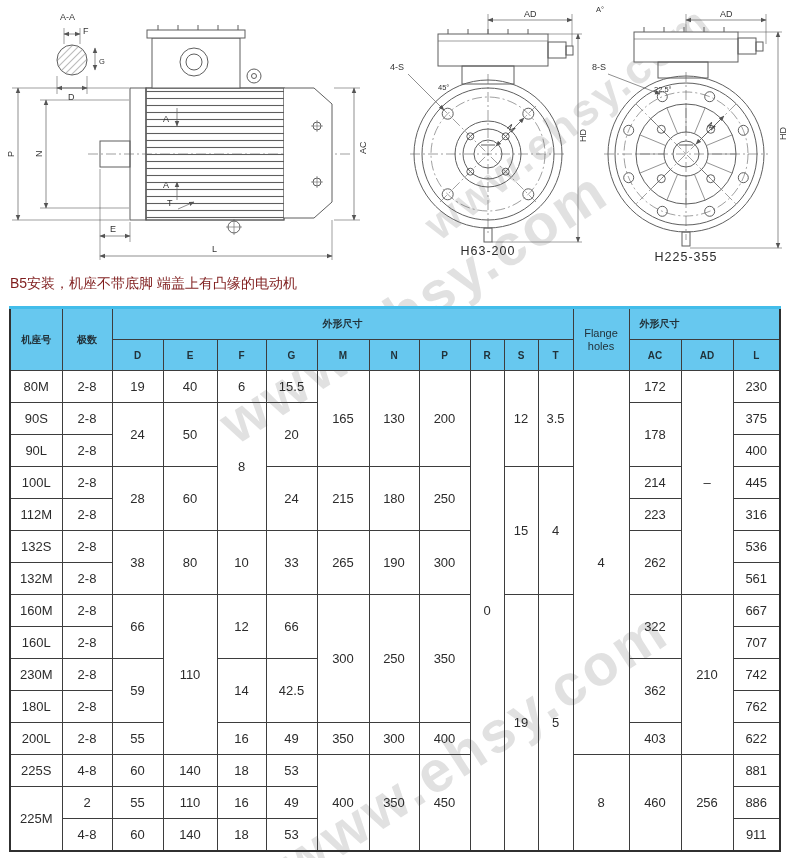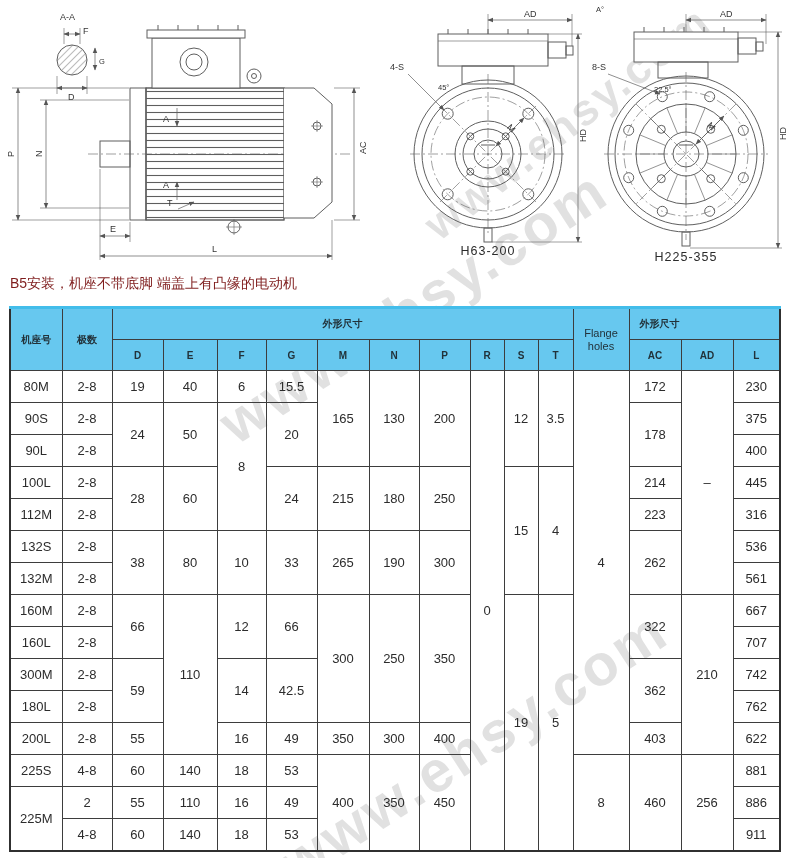--- a/index.html
+++ b/index.html
@@ -384,21 +384,21 @@
           <td rowspan="2">322</td>
           <td rowspan="5">210</td>
           <td>667</td>
         </tr>
         <tr>
           <td>160L</td>
           <td>2-8</td>
           <td>707</td>
         </tr>
         <tr>
-          <td>300M</td>
+          <td>230M</td>
           <td>2-8</td>
           <td rowspan="2">59</td>
           <td rowspan="2">14</td>
           <td rowspan="2">42.5</td>
           <td rowspan="2">362</td>
           <td>742</td>
         </tr>
         <tr>
           <td>180L</td>
           <td>2-8</td>

